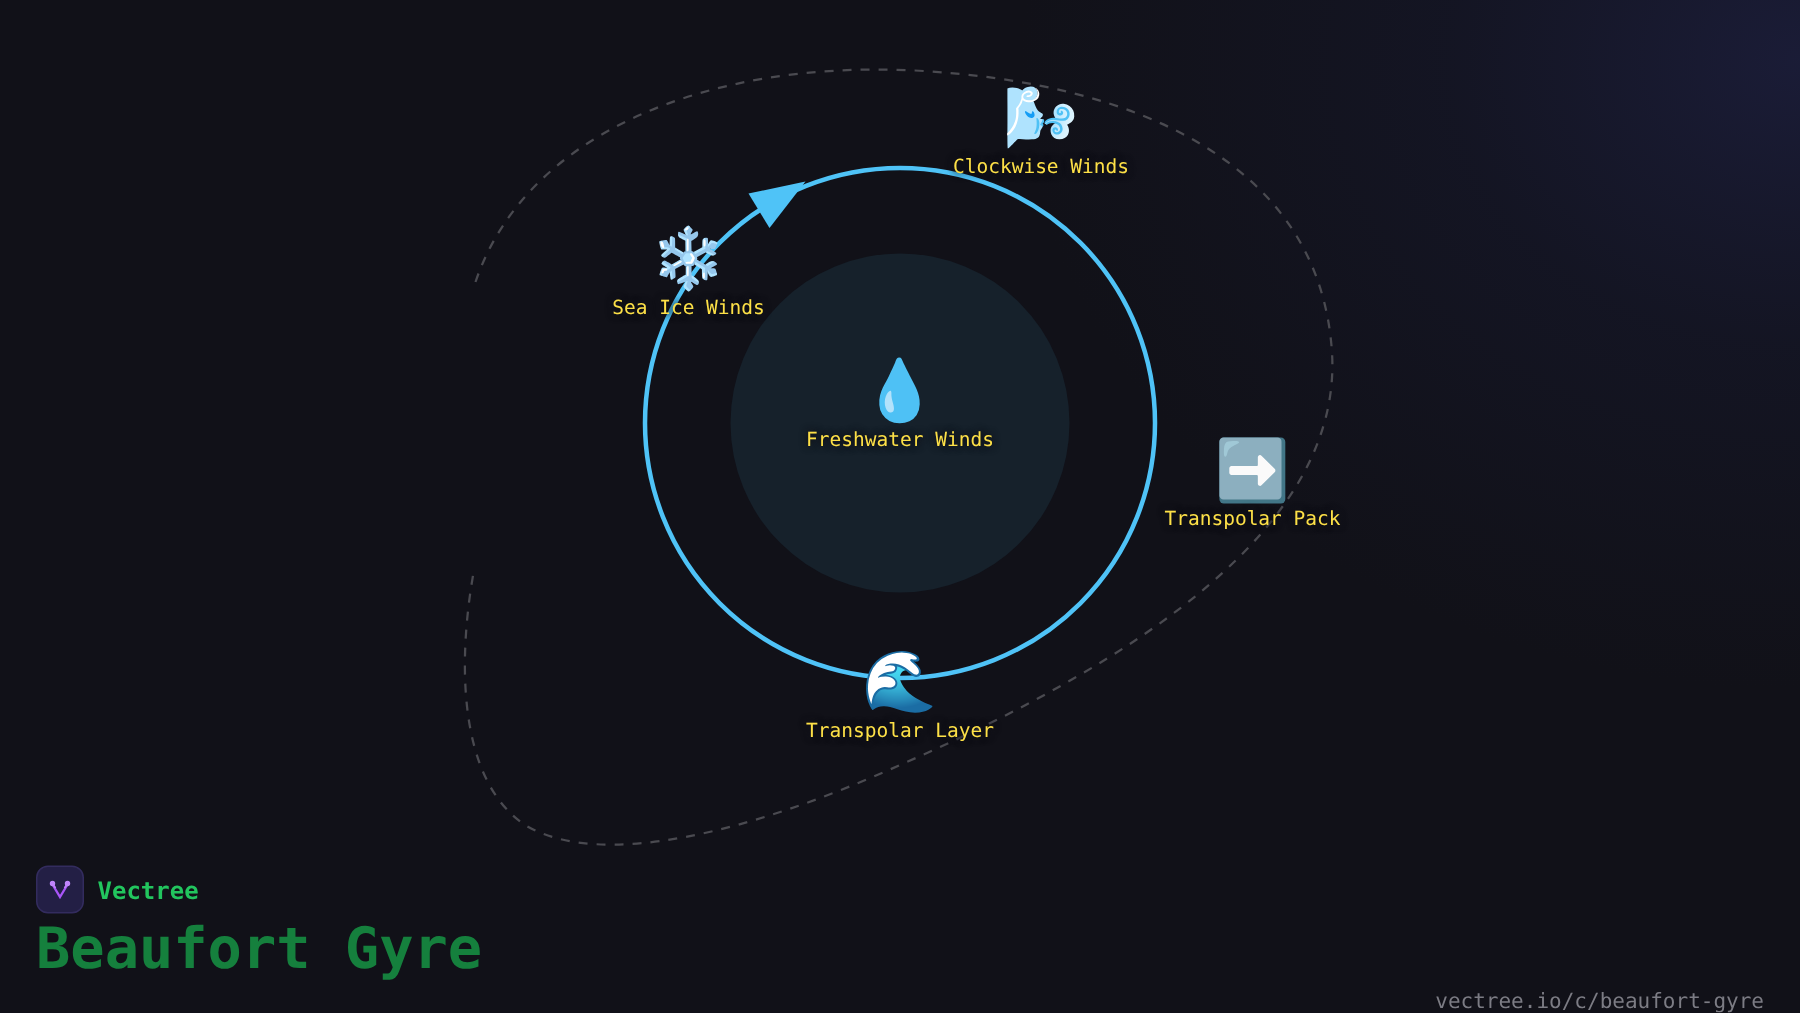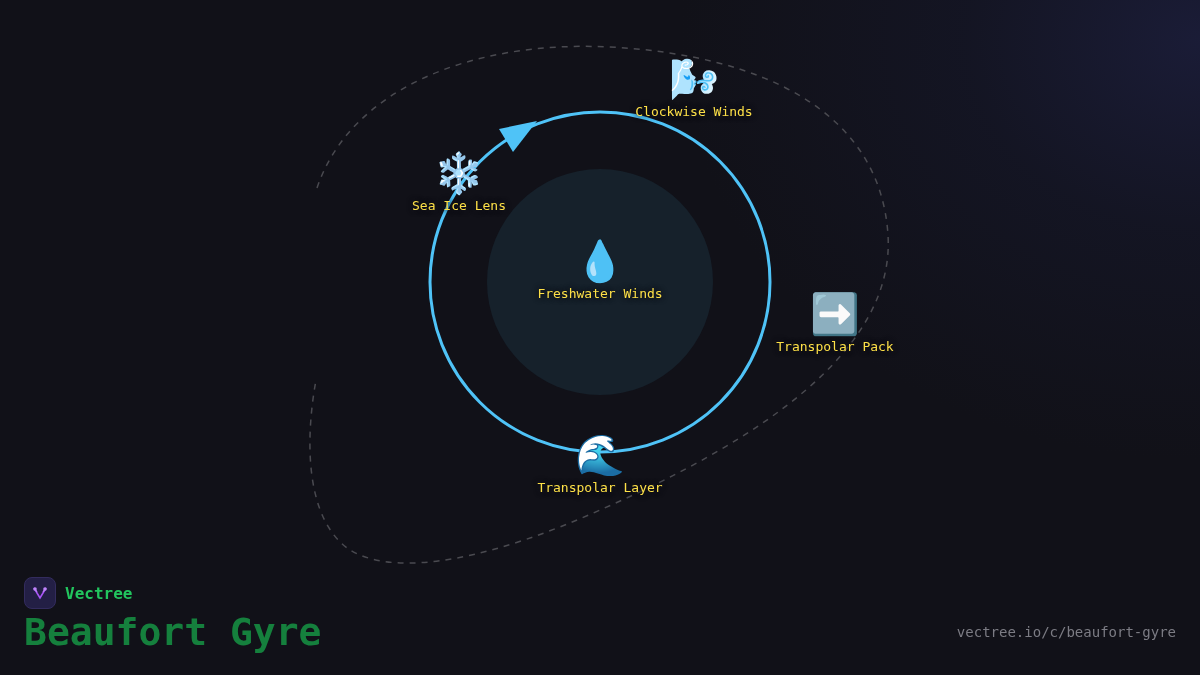--- a/index.html
+++ b/index.html
@@ -35,21 +35,21 @@
       width: 32px; height: 32px; border-radius: 8px;
       background: #231f45; border: 1px solid #332c5e;
       display: flex; align-items: center; justify-content: center; box-sizing: border-box;
     }
     .brand-name { font-size: 16px; font-weight: bold; color: #22c55e; }
     .title {
       position: absolute; left: 24px; top: 610px;
       font-size: 38px; font-weight: bold; color: #15803d; letter-spacing: 0px;
     }
     .url {
-      position: absolute; right: 24px; top: 624px;
+      position: absolute; right: 24px; top: 660px;
       font-size: 14px; color: #7c7c84;
     }
   </style>
 </head>
 <body>
 
 <div class="bg-glow"></div>
 
 <svg class="diagram" width="1200" height="675" viewBox="0 0 1200 675">
 
@@ -67,21 +67,21 @@
   <span class="label">Freshwater Winds</span>
 </div>
 
 <div class="node" style="left:694px; top:56px;">
   <span class="emoji">🌬️</span>
   <span class="label">Clockwise Winds</span>
 </div>
 
 <div class="node" style="left:459px; top:150px;">
   <span class="emoji">❄️</span>
-  <span class="label">Sea Ice Lens</span>
+  <span class="label">Sea Ice Winds</span>
 </div>
 
 <div class="node" style="left:835px; top:291px;">
   <span class="emoji">➡️</span>
   <span class="label">Transpolar Pack</span>
 </div>
 
 <div class="node" style="left:600px; top:432px;">
   <span class="emoji">🌊</span>
   <span class="label">Transpolar Layer</span>

